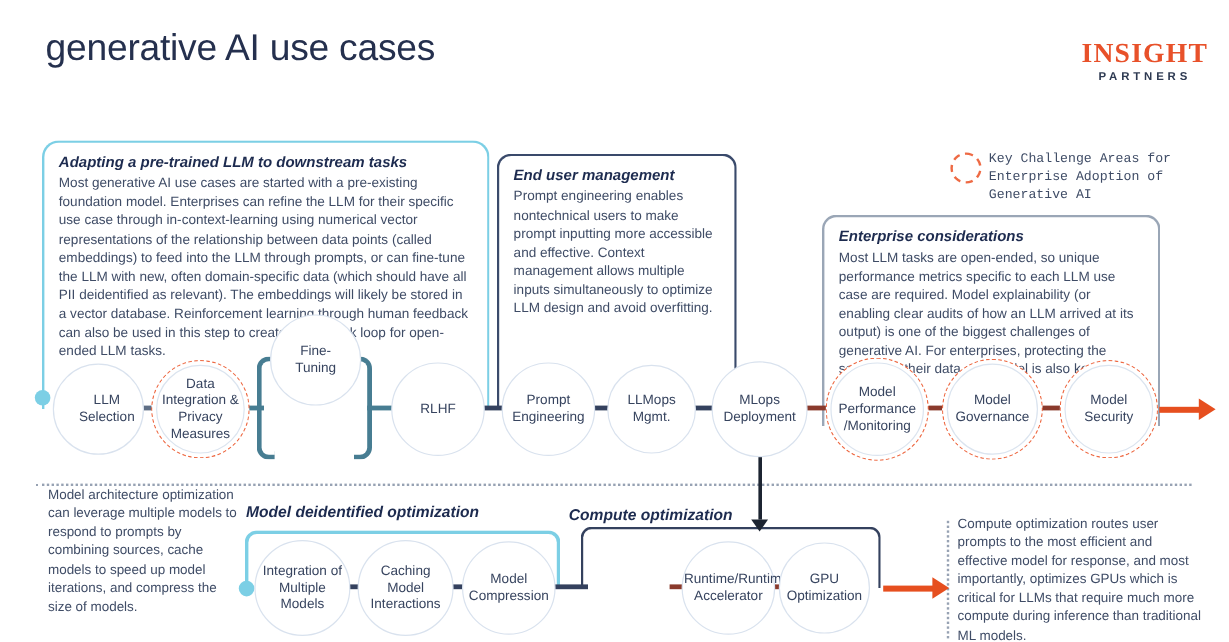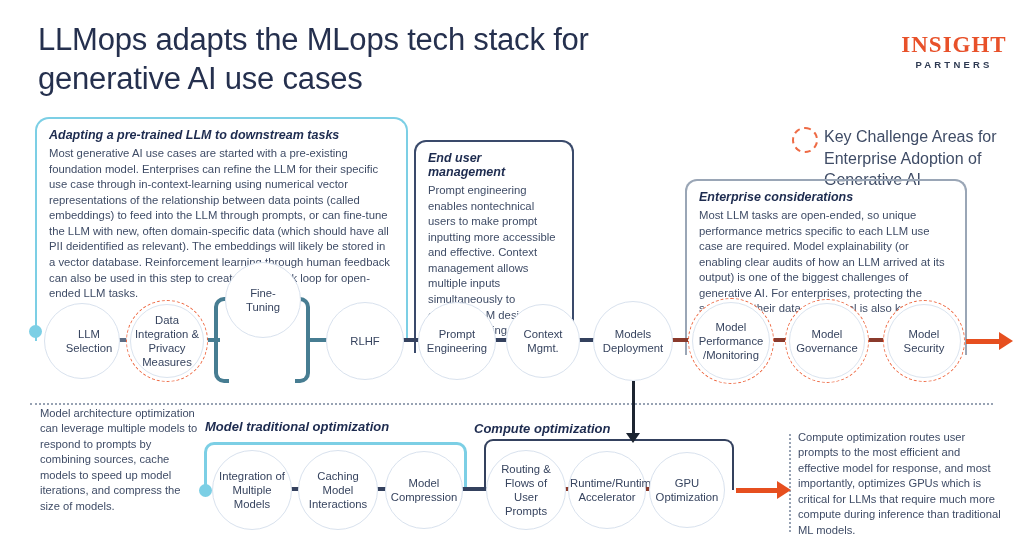--- a/index.html
+++ b/index.html
@@ -8,26 +8,26 @@
   .abs{position:absolute;}
 
   
   .title{left:38px;top:20px;font-size:31px;line-height:1.26;color:#25304e;font-weight:500;letter-spacing:-0.2px;}
   .logo{left:893px;top:32px;width:122px;text-align:center;}
   .logo-primary{font-family:"Liberation Serif","DejaVu Serif",serif;font-weight:700;font-size:23px;color:#e8512a;letter-spacing:1px;}
   .logo-secondary{font-size:9.5px;color:#2e3a52;font-weight:700;letter-spacing:3.2px;margin-top:1px;}
 
   
   .legend-circle{left:792px;top:127px;width:22px;height:22px;border:2px dashed #ee6a44;border-radius:50%;}
-  .legend-label{left:824px;top:126px;width:180px;font-size:16px;line-height:1.35;color:#3f4c66;}
+  .legend-label{left:824px;top:126px;width:180px;font-size:11px;line-height:1.35;color:#3f4c66;font-family:Liberation Mono, monospace;}
 
   
   .stage-box{border-bottom:none!important;background:transparent;z-index:2;box-sizing:border-box;}
   .box-adapting{left:35px;top:117px;width:373px;height:224px;border:2px solid #7ccfe5;border-radius:14px 14px 0 0;}
-  .box-enduser{left:414px;top:140px;width:160px;height:213px;border:2px solid #3a4a6b;border-radius:12px 12px 0 0;}
+  .box-enduser{left:414px;top:128px;width:200px;height:213px;border:2px solid #3a4a6b;border-radius:12px 12px 0 0;}
   .box-enterprise{left:685px;top:179px;width:282px;height:176px;border:2px solid #9aa6b6;border-radius:12px 12px 0 0;}
   .box-title{font-size:12.5px;font-weight:700;font-style:italic;color:#1d2b4f;margin:9px 12px 4px 12px;}
   .box-body{font-size:11.3px;line-height:1.38;color:#3f4c66;margin:0 12px;}
   .cyan-dot{left:29px;top:325px;width:13px;height:13px;border-radius:50%;background:#7ccfe5;z-index:4;}
 
   
   .divider-h{left:30px;top:403px;width:963px;height:0;border-top:2px dotted #97a2b3;z-index:1;}
   .divider-v{left:789px;top:434px;width:0;height:98px;border-left:2px dotted #97a2b3;z-index:1;}
 
   
@@ -64,21 +64,20 @@
   .down-head{left:626px;top:433px;width:0;height:0;border-left:7px solid transparent;border-right:7px solid transparent;border-top:10px solid #1c2431;z-index:6;}
   .arrow-line{height:4.5px;background:#e64f1f;z-index:6;}
   .arrow-head{width:0;height:0;border-top:9px solid transparent;border-bottom:9px solid transparent;border-left:14px solid #e64f1f;z-index:6;}
 </style>
 </head>
 <body>
 
 <div id="canvas">
 
   <div class="abs title">
-    <div>LLMops adapts the MLops tech stack for</div>
     <div>generative AI use cases</div>
   </div>
   <div class="abs logo">
     <div class="logo-primary">INSIGHT</div>
     <div class="logo-secondary">PARTNERS</div>
   </div>
 
   <div class="abs legend-circle"></div>
   <div class="abs legend-label">Key Challenge Areas for Enterprise Adoption of Generative AI</div>
 
@@ -123,43 +122,43 @@
   <div class="abs circle challenge" style="left:126px;top:300px;width:82px;height:82px;">
       <span style="max-width:70px;">Data Integration &amp; Privacy Measures</span>
     </div>
   <div class="abs circle" style="left:326px;top:302px;width:78px;height:78px;">
       <span>RLHF</span>
     </div>
   <div class="abs circle" style="left:418px;top:302px;width:78px;height:78px;">
       <span style="max-width:78px;">Prompt Engineering</span>
     </div>
   <div class="abs circle" style="left:506px;top:304px;width:74px;height:74px;">
-      <span style="max-width:58px;">Context Mgmt.</span>
+      <span style="max-width:58px;">LLMops Mgmt.</span>
     </div>
   <div class="abs circle" style="left:593px;top:301px;width:80px;height:80px;">
-      <span style="max-width:76px;">Models Deployment</span>
+      <span style="max-width:76px;">MLops Deployment</span>
     </div>
   <div class="abs circle challenge" style="left:688px;top:298px;width:86px;height:86px;">
       <span style="max-width:80px;">Model Performance /Monitoring</span>
     </div>
   <div class="abs circle challenge" style="left:785px;top:299px;width:84px;height:84px;">
       <span style="max-width:70px;">Model Governance</span>
     </div>
   <div class="abs circle challenge" style="left:883px;top:300px;width:82px;height:82px;">
       <span style="max-width:58px;">Model Security</span>
     </div>
 
   <div class="abs arrow-line" style="left:966px;top:339px;width:34px;"></div>
   <div class="abs arrow-head" style="left:999px;top:332px;"></div>
 
   <div class="abs down-line"></div>
   <div class="abs down-head"></div>
 
   <div class="abs note" style="left:40px;top:406px;width:162px;">Model architecture optimization can leverage multiple models to respond to prompts by combining sources, cache models to speed up model iterations, and compress the size of models.</div>
-  <div class="abs section-title" style="left:205px;top:419px;">Model traditional optimization</div>
+  <div class="abs section-title" style="left:205px;top:419px;">Model deidentified optimization</div>
   <div class="abs section-title" style="left:474px;top:421px;">Compute optimization</div>
   <div class="abs note" style="left:798px;top:430px;width:206px;">Compute optimization routes user prompts to the most efficient and effective model for response, and most importantly, optimizes GPUs which is critical for LLMs that require much more compute during inference than traditional ML models.</div>
 
   <div class="abs bb bracket-arch"></div>
   <div class="abs cyan-dot-b"></div>
   <div class="abs bb bracket-compute"></div>
 
   <div class="abs stub-b navy" style="left:286px;width:18px;"></div>
   <div class="abs stub-b navy" style="left:372px;width:18px;"></div>
   <div class="abs stub-b navy" style="left:458px;width:32px;"></div>
@@ -168,23 +167,20 @@
 
   <div class="abs circle" style="left:212px;top:450px;width:80px;height:80px;">
       <span style="max-width:72px;">Integration of Multiple Models</span>
     </div>
   <div class="abs circle" style="left:298px;top:450px;width:80px;height:80px;">
       <span style="max-width:74px;">Caching Model Interactions</span>
     </div>
   <div class="abs circle" style="left:385px;top:451px;width:78px;height:78px;justify-content:center;">
       <span style="max-width:78px;">Model Compression</span>
     </div>
-  <div class="abs circle" style="left:486px;top:450px;width:80px;height:80px;">
-      <span style="max-width:62px;">Routing &amp; Flows of User Prompts</span>
-    </div>
   <div class="abs circle" style="left:568px;top:451px;width:78px;height:78px;">
       <span style="max-width:74px;">Runtime/Runtime Accelerator</span>
     </div>
   <div class="abs circle" style="left:649px;top:452px;width:76px;height:76px;">
       <span style="max-width:76px;">GPU Optimization</span>
     </div>
 
   <div class="abs arrow-line" style="left:736px;top:488px;width:42px;"></div>
   <div class="abs arrow-head" style="left:777px;top:481px;"></div>
 

